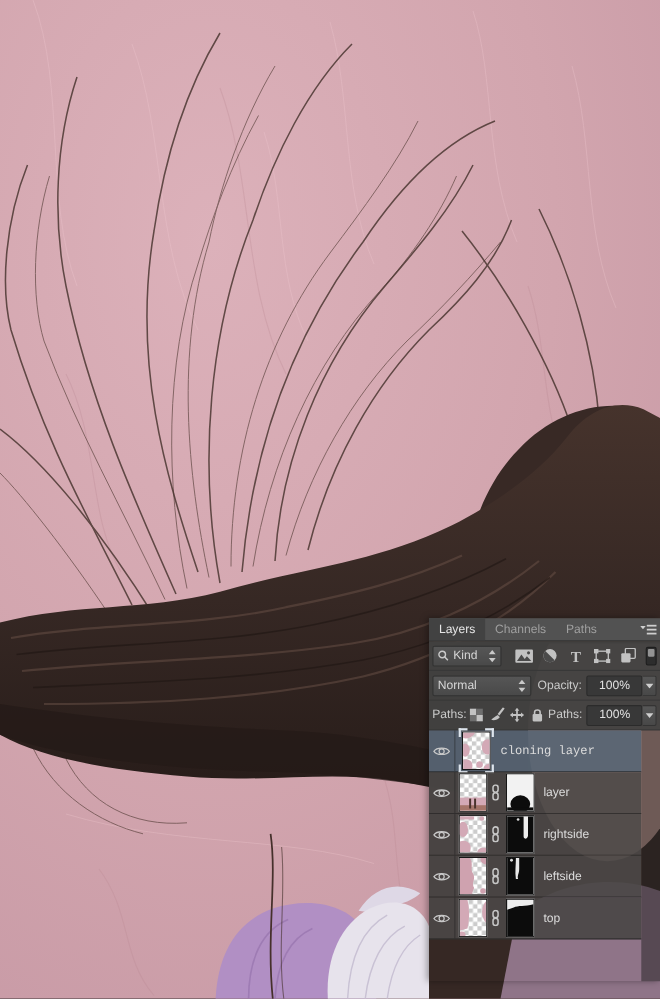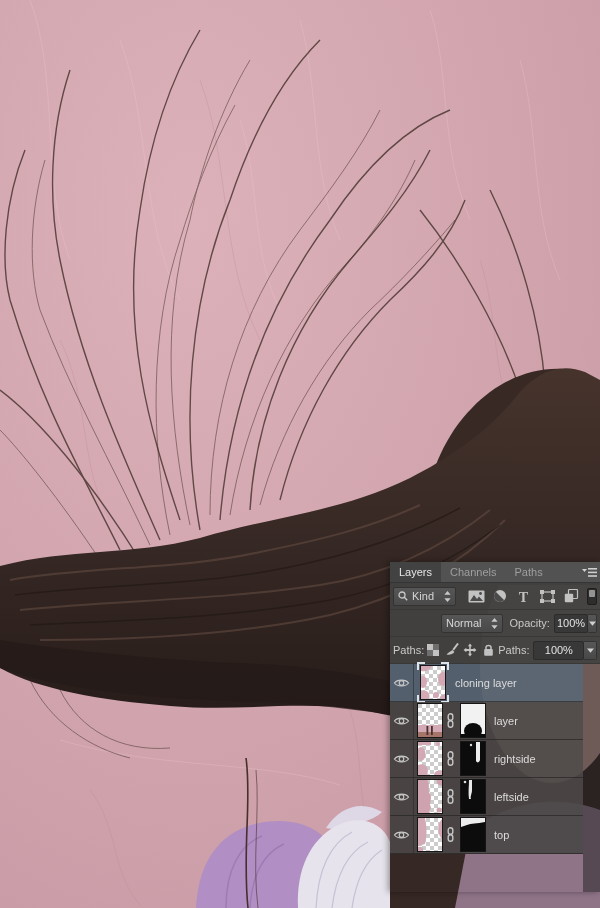--- a/index.html
+++ b/index.html
@@ -16,37 +16,37 @@
   .tabbar .spacer{flex:1;}
   .panel-menu{width:22px;display:flex;align-items:center;justify-content:center;}
 
   .controls{background:rgba(66,65,64,.97);}
   .crow{height:27px;display:flex;align-items:center;padding:0 3px;box-sizing:border-box;
         border-bottom:1px solid #383838;}
   .combo{display:flex;align-items:center;gap:4px;height:19px;padding:0 4px;
          background:linear-gradient(#565656,#494949);border:1px solid #333;border-radius:2px;box-sizing:border-box;}
   .combo .cspace{flex:1;}
   .kind-combo{width:66px;margin-right:8px;}
-  .mode-combo{width:104px;margin-right:6px;margin-left:48px;}
+  .mode-combo{width:104px;margin-right:6px;}
   .icon-btn{display:flex;align-items:center;justify-content:center;width:25px;height:21px;}
   .lbl{color:#c9c9c9;}
   .valbox{width:60px;height:19px;background:#383838;border:1px solid #2b2b2b;border-radius:2px;
           display:flex;align-items:center;justify-content:center;color:#e2e2e2;box-sizing:border-box;margin-left:4px;}
   .valarrow{width:15px;height:19px;background:linear-gradient(#575757,#484848);border:1px solid #333;
             border-left:none;border-radius:0 2px 2px 0;display:flex;align-items:center;justify-content:center;box-sizing:border-box;}
   .toggle{width:10px;height:17px;background:#2d2d2d;border:1px solid #1e1e1e;border-radius:2px;margin-left:4px;
           display:flex;justify-content:center;align-items:flex-start;box-sizing:border-box;}
   .toggle .knob{width:6px;height:7px;background:#939393;border-radius:1px;margin-top:1px;}
 
   .rows{position:relative;height:228px;}
   .scroll-strip{position:absolute;right:0;top:0;width:17px;height:100%;background:rgba(32,30,30,.5);}
   .layer-row{position:relative;height:38px;display:flex;align-items:center;
              background:rgba(74,71,70,.93);border-bottom:1px solid rgba(28,28,28,.55);
              box-sizing:border-box;width:193px;}
-  .layer-row.selected{background:rgba(86,99,114,.95);}
+  .layer-row.selected{background:rgba(86,99,114,.95);font-family:Liberation Mono, monospace;}
   .eyecell{width:24px;height:100%;display:flex;align-items:center;justify-content:center;
            border-right:1px solid rgba(30,30,30,.45);box-sizing:border-box;flex:none;}
   .thumbwrap{position:relative;margin-left:3px;flex:none;}
   .thumb{display:block;border:1px solid #161616;background:#fff;}
   .sel-brackets{position:absolute;left:-3px;top:-3px;right:-3px;bottom:-3px;pointer-events:none;}
   .sel-brackets i{position:absolute;width:6px;height:6px;border:2px solid #dde4ec;}
   .sel-brackets i.tl{left:0;top:0;border-right:none;border-bottom:none;}
   .sel-brackets i.tr{right:0;top:0;border-left:none;border-bottom:none;}
   .sel-brackets i.bl{left:0;bottom:0;border-right:none;border-top:none;}
   .sel-brackets i.br{right:0;bottom:0;border-left:none;border-top:none;}

